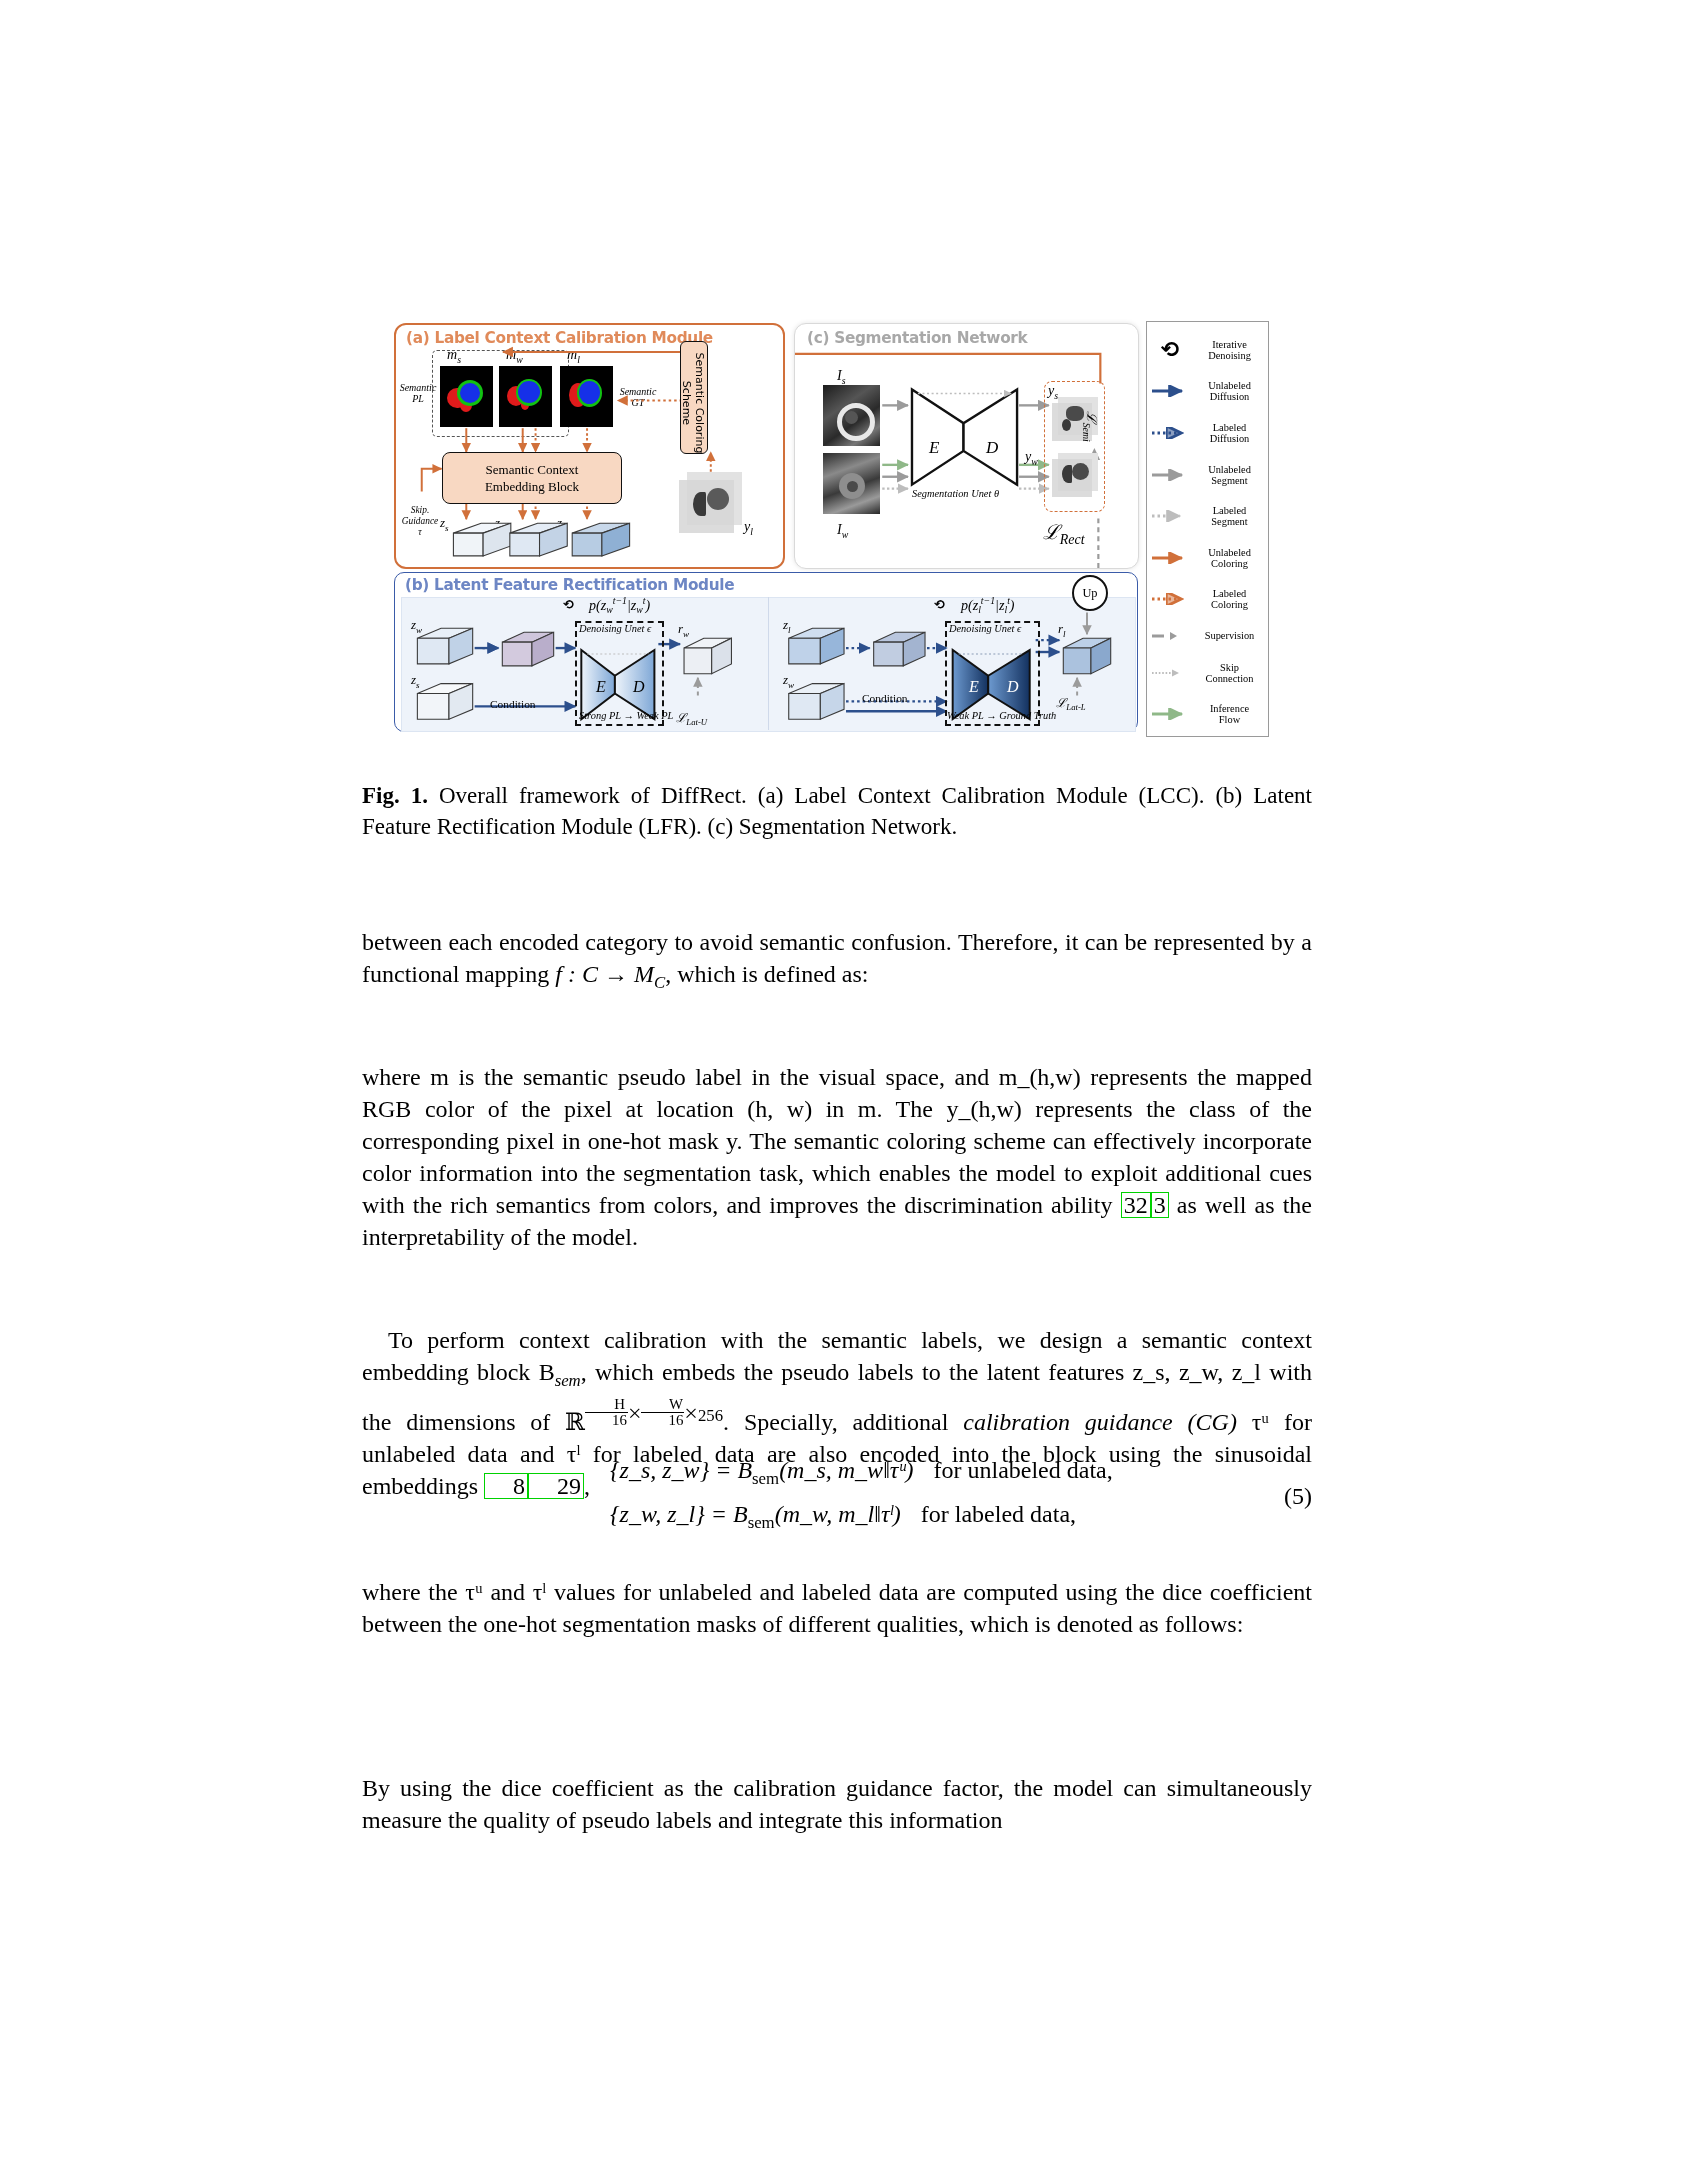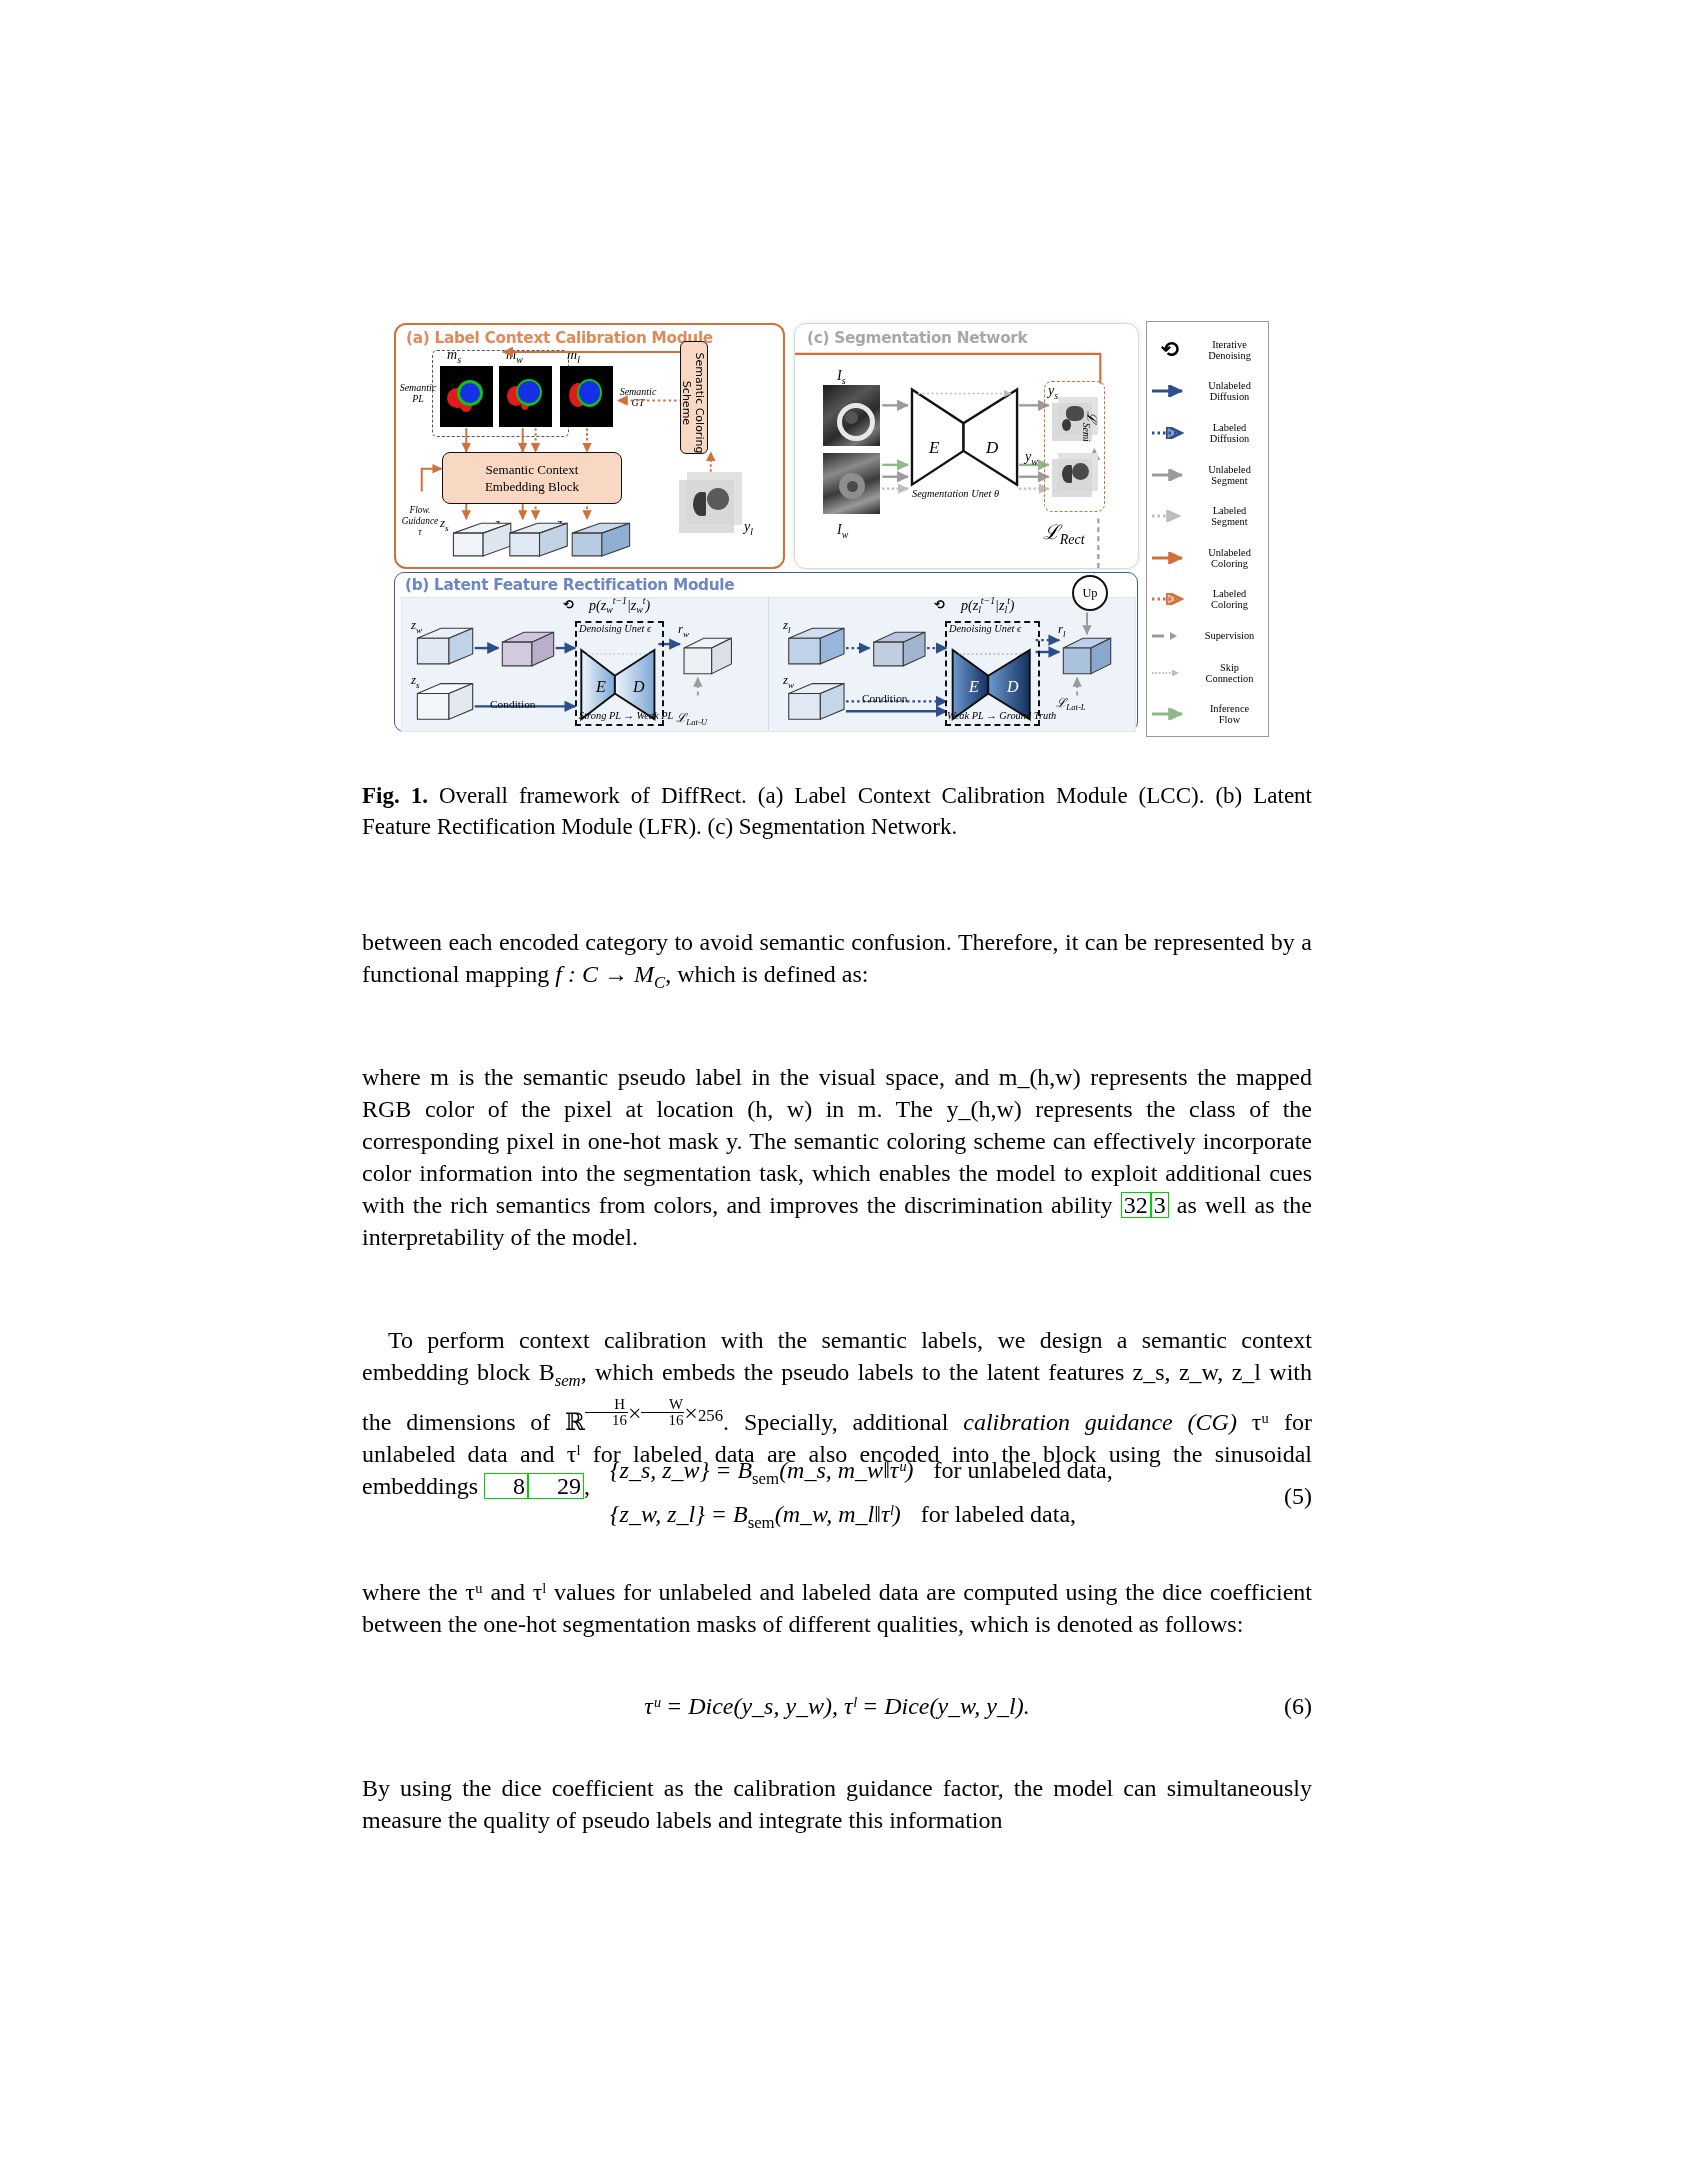--- a/index.html
+++ b/index.html
@@ -132,21 +132,21 @@
 
         <line x1="318" y1="148" x2="318" y2="128" stroke="#d1703a" stroke-width="2" stroke-dasharray="2.5,2.5" marker-end="url(#ar-or)"></line>
       </svg>
 
       <div class="abs" style="left:46px;top:127px;width:178px;height:50px;background:#f8d8c2;border:1.6px solid #111;border-radius:8px;display:flex;flex-direction:column;align-items:center;justify-content:center;font-size:13px;line-height:17px;">
         <span>Semantic Context</span>
         <span>Embedding Block</span>
       </div>
 
       <div class="abs it" style="left:0px;top:180px;width:48px;text-align:center;font-size:9.4px;line-height:11px;">
-        <span>Flow.</span><br><span>Guidance</span><br><span>τ</span>
+        <span>Skip.</span><br><span>Guidance</span><br><span>τ</span>
       </div>
 
       <div class="abs mi" style="left:44px;top:190px;font-size:13px;">z<sub>s</sub></div>
       <div class="abs mi" style="left:99px;top:190px;font-size:13px;">z<sub>w</sub></div>
       <div class="abs mi" style="left:161px;top:190px;font-size:13px;">z<sub>l</sub></div>
       <svg class="abs" style="left:0;top:0;" width="391" height="246" viewBox="0 0 395 248">
         <g stroke="#3a3a3a" stroke-width="1.1">
           <polygon points="58,210 86,200 116,200 88,210" fill="#f2f6fb"></polygon>
           <polygon points="58,210 88,210 88,233 58,233" fill="#f0f4f8"></polygon>
           <polygon points="88,210 116,200 116,223 88,233" fill="#dde5ee"></polygon>
@@ -543,23 +543,19 @@
         <span style="display:inline-block;width:14px;"></span><span>for labeled data,</span>
       </div>
       <span class="eqno" style="top:26px;">(5)</span>
     </div>
   </div>
 
   <div class="body" style="top:1576px;">
     <p class="para">where the τᵘ and τˡ values for unlabeled and labeled data are computed using the dice coefficient between the one-hot segmentation masks of different qualities, which is denoted as follows:</p>
   </div>
 
-  <div class="eq" style="top:1693px;">
-    <span class="mi">τᵘ = Dice(y_s, y_w),    τˡ = Dice(y_w, y_l).</span>
-    <span class="eqno">(6)</span>
-  </div>
 
   <div class="body" style="top:1772px;">
     <p class="para">By using the dice coefficient as the calibration guidance factor, the model can simultaneously measure the quality of pseudo labels and integrate this information</p>
   </div>
 
 </div>
 
 
 </body></html>

